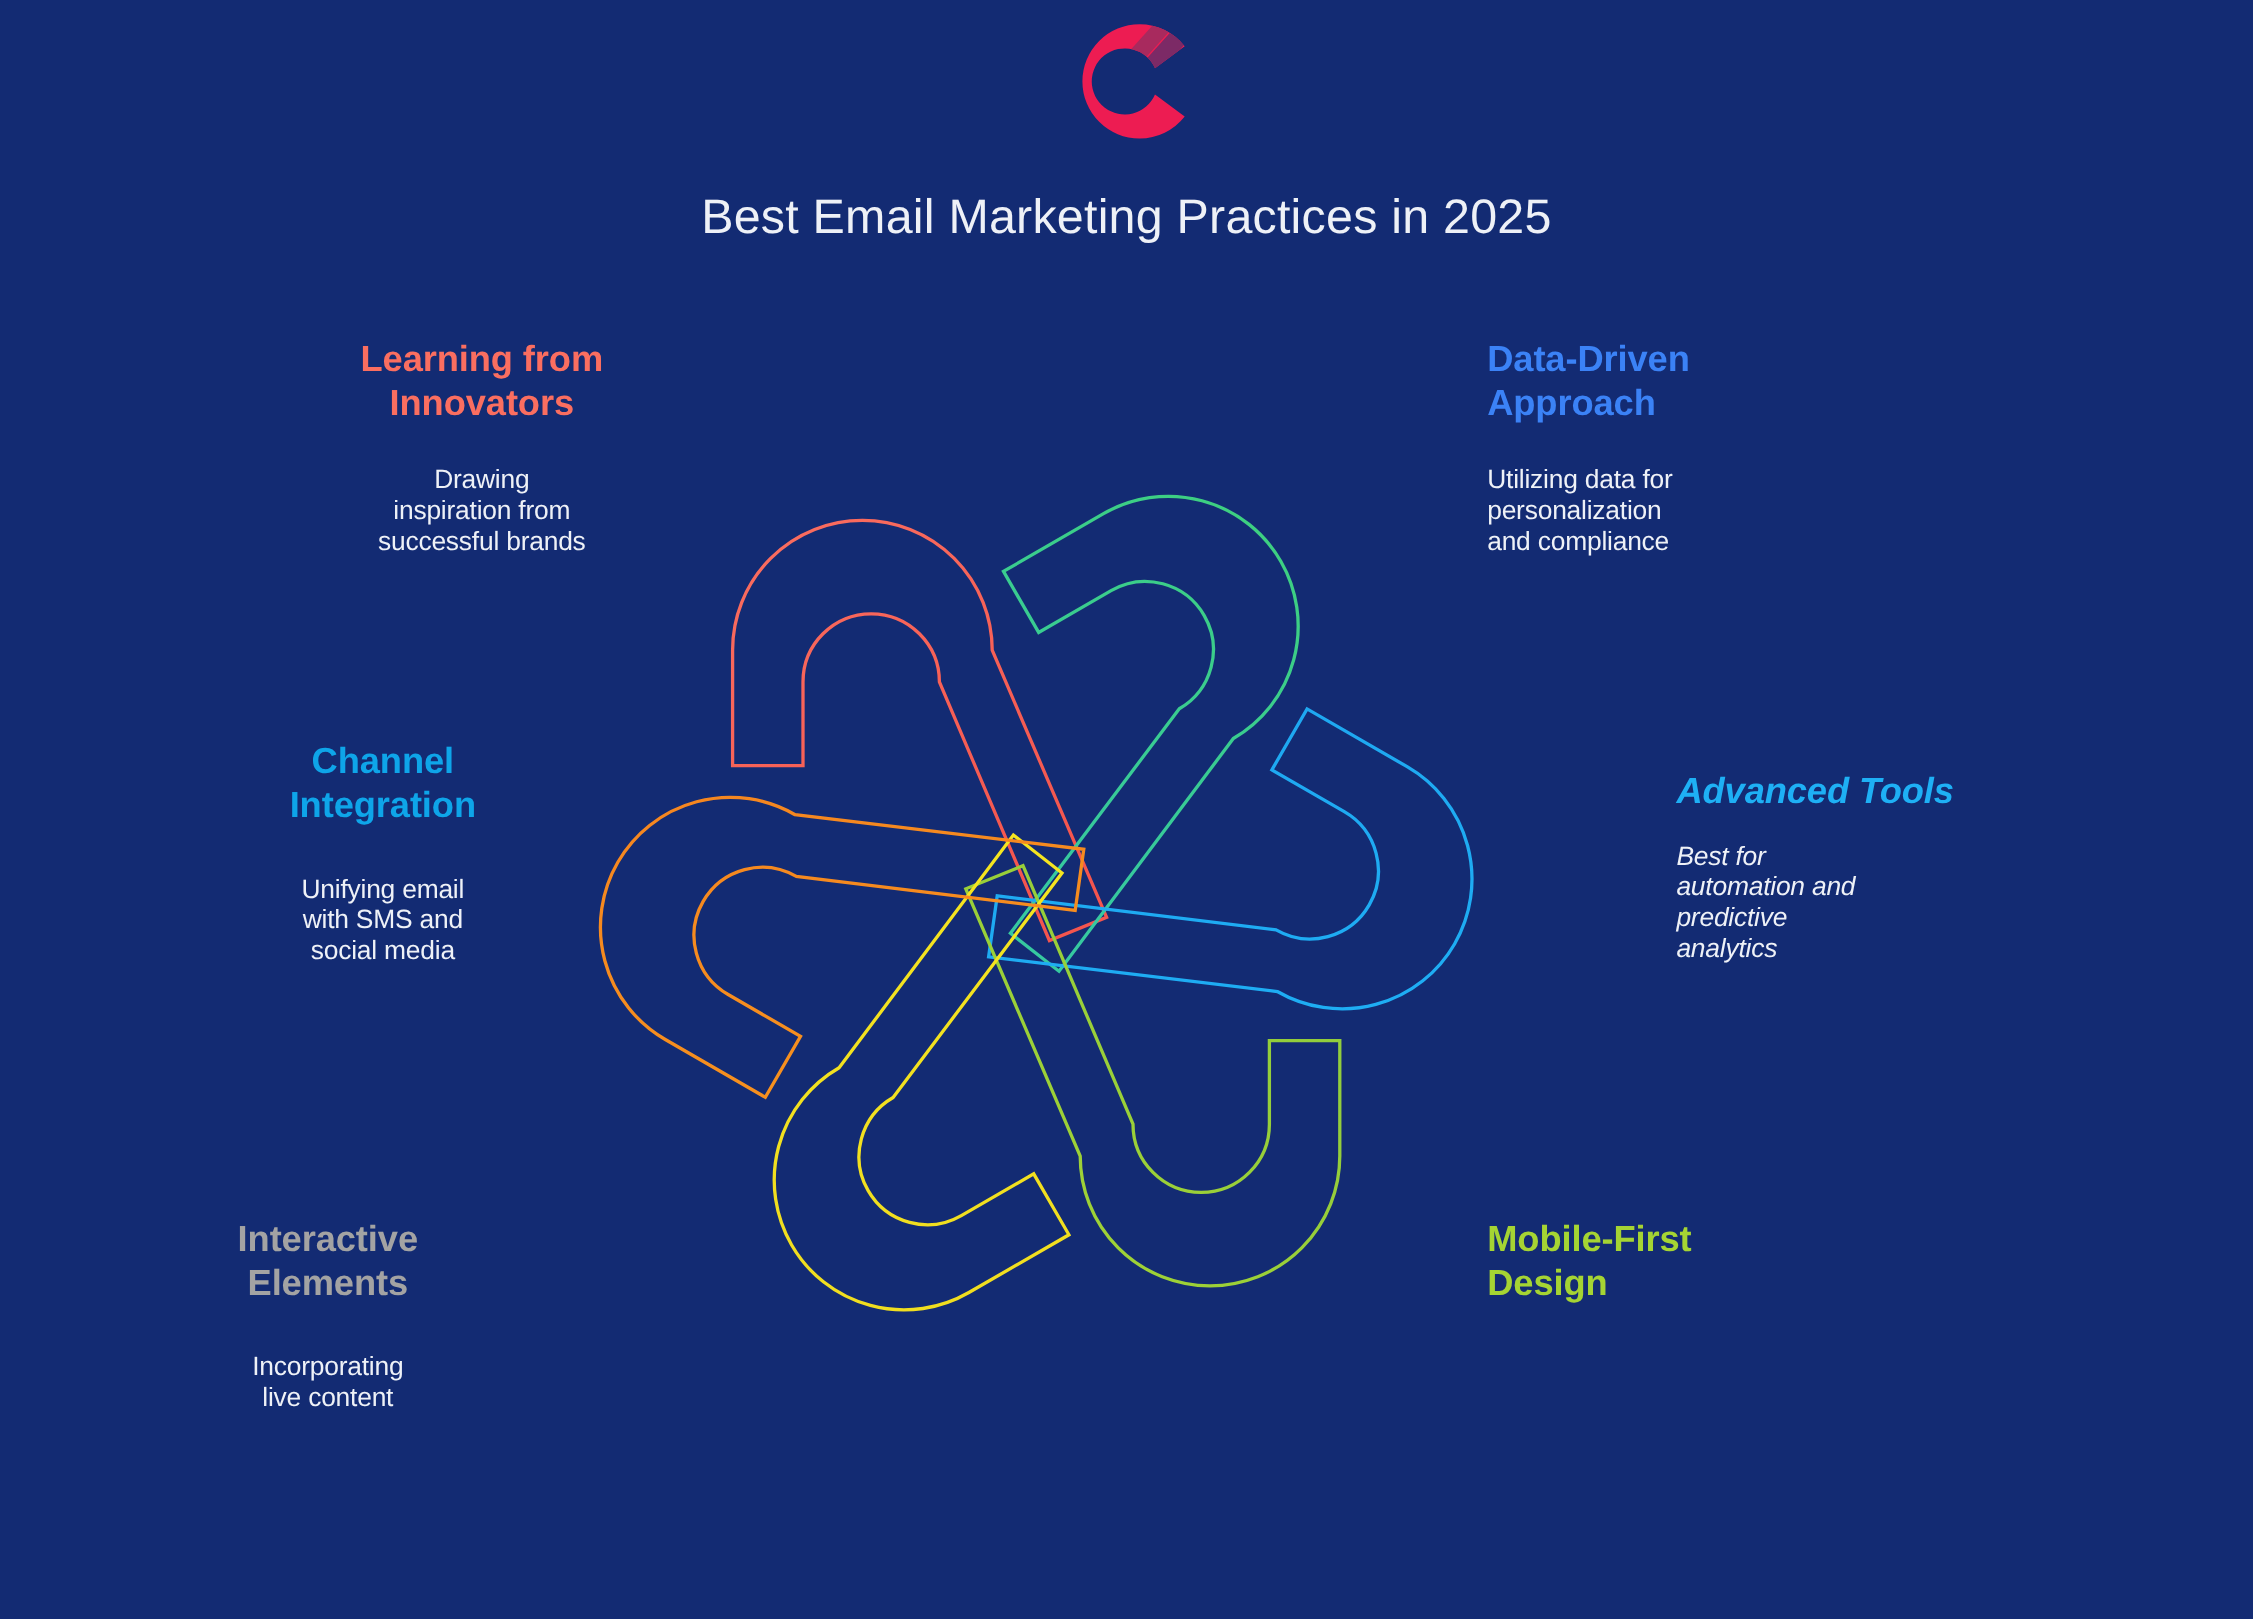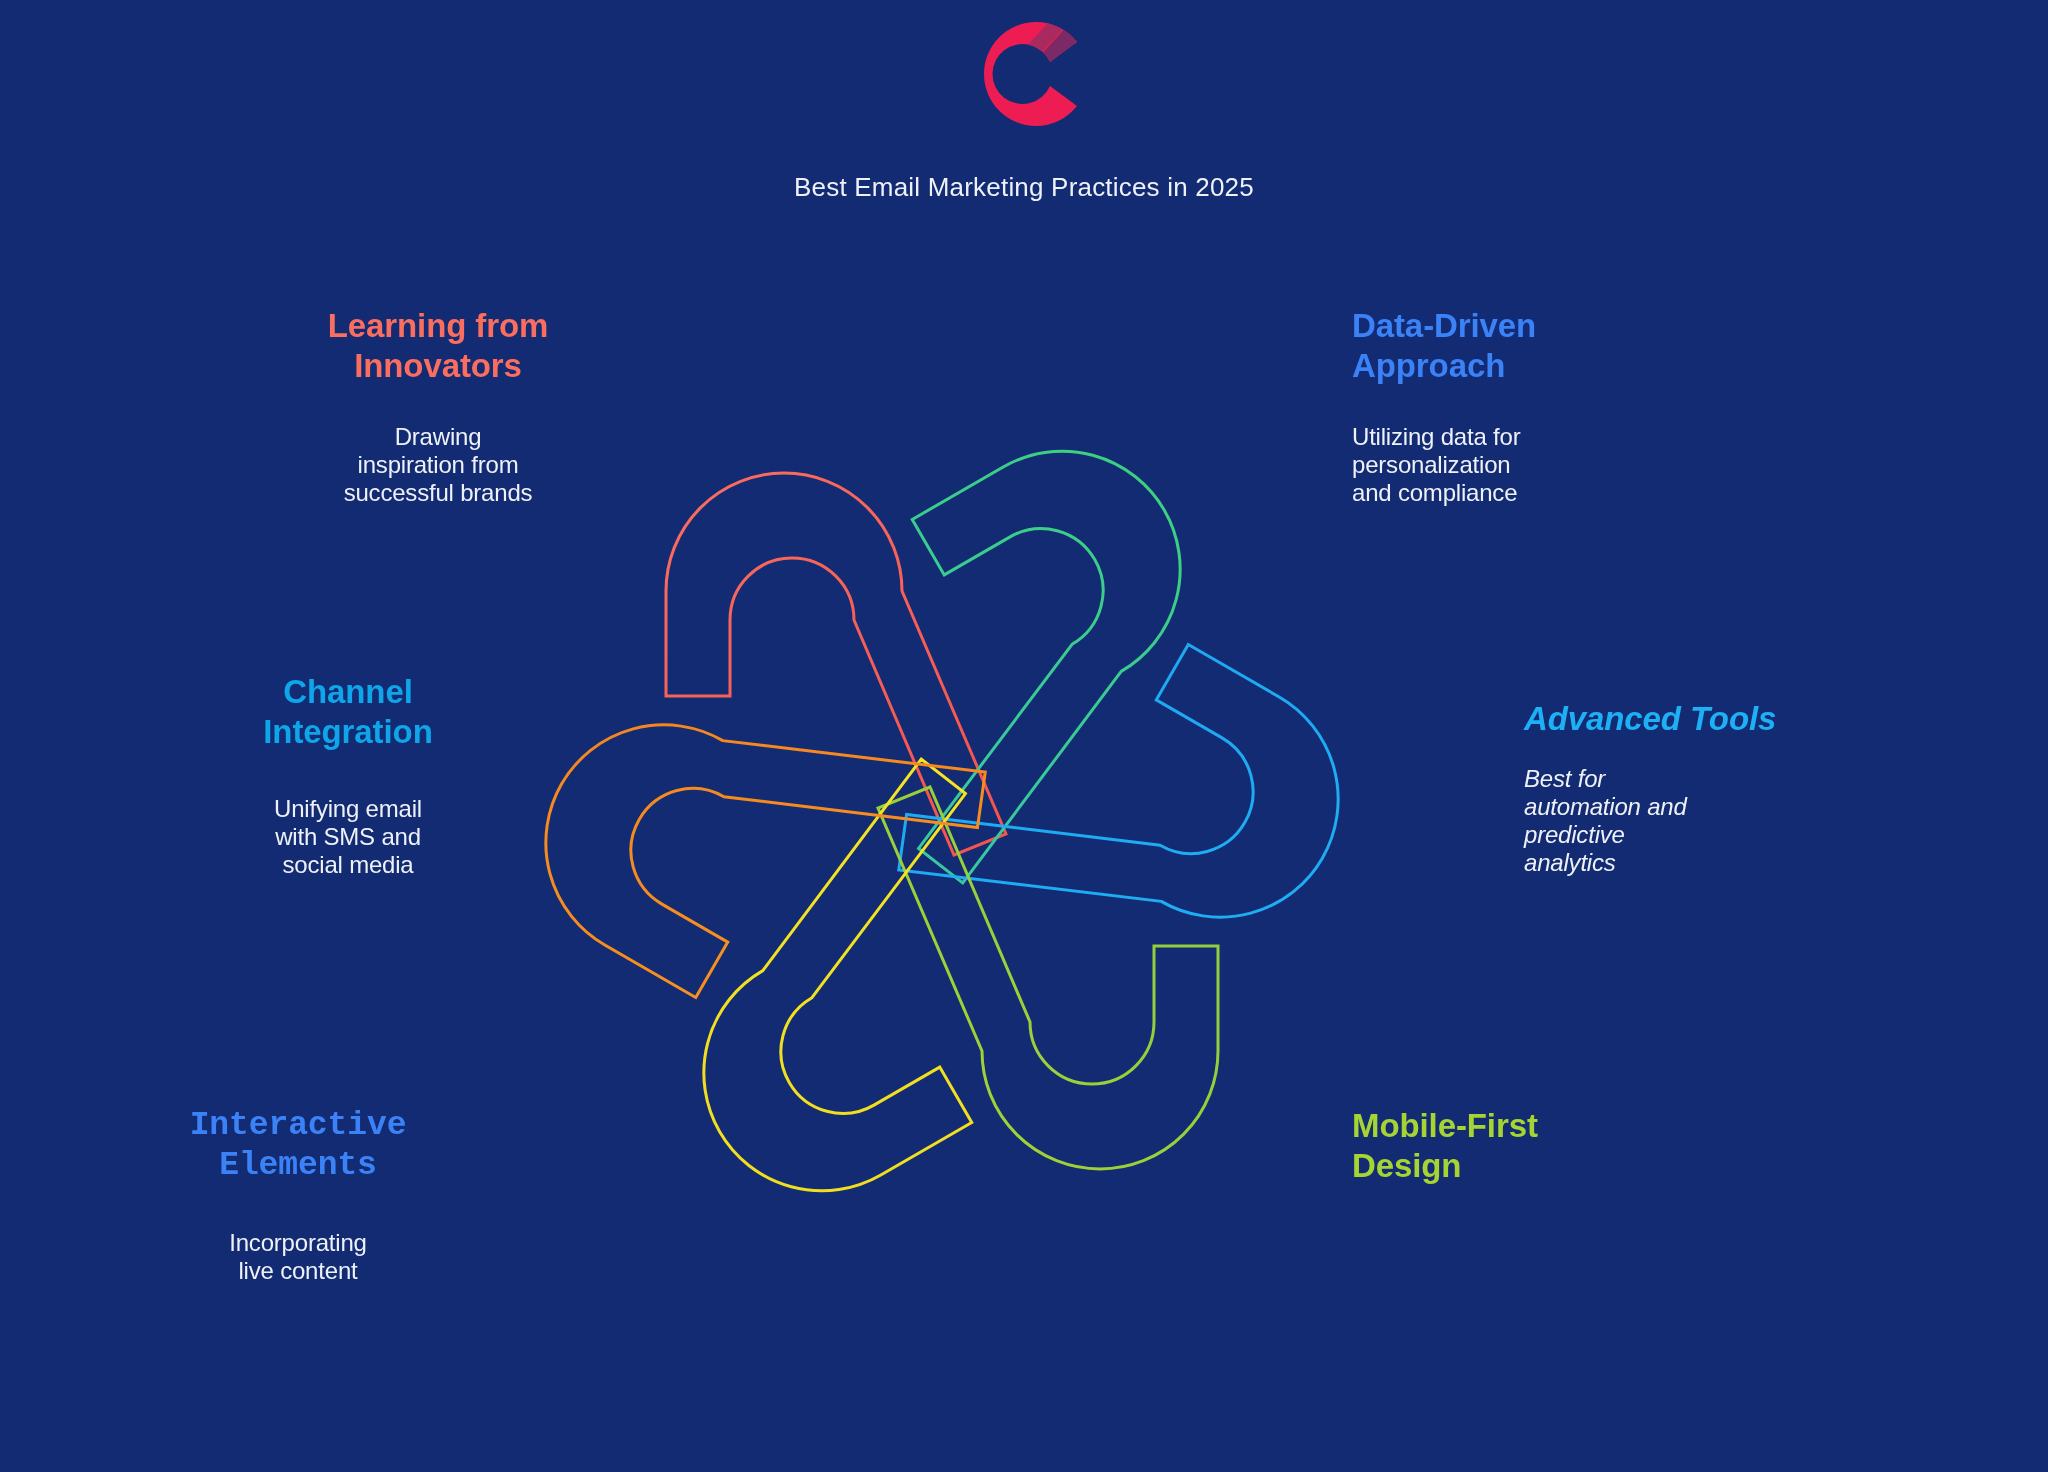--- a/index.html
+++ b/index.html
@@ -27,21 +27,21 @@
   }
 
   
   #title {
     position: absolute;
     left: 0;
     top: 172px;
     width: 2048px;
     text-align: center;
     color: #eef1f7;
-    font-size: 26px;
+    font-size: 44px;
     font-weight: 400;
     letter-spacing: 0.2px;
     line-height: 1.2;
   }
 
   
   #knot {
     position: absolute;
     left: 536px;
     top: 376px;
@@ -247,21 +247,21 @@
       <span class="desc-line">Integration</span>
     </div>
     <div class="item-desc">
       <span class="desc-line">Unifying email</span>
       <span class="desc-line">with SMS and</span>
       <span class="desc-line">social media</span>
     </div>
   </div>
 
   <div class="item left" id="item-interactive">
-    <div class="item-title" style="color: #3b82f6; font-family: Liberation Mono, monospace;">
+    <div class="item-title" style="color: #a3a3a3;">
       <span class="desc-line">Interactive</span>
       <span class="desc-line">Elements</span>
     </div>
     <div class="item-desc">
       <span class="desc-line">Incorporating</span>
       <span class="desc-line">live content</span>
     </div>
   </div>
 
   <div class="item right" id="item-data">

